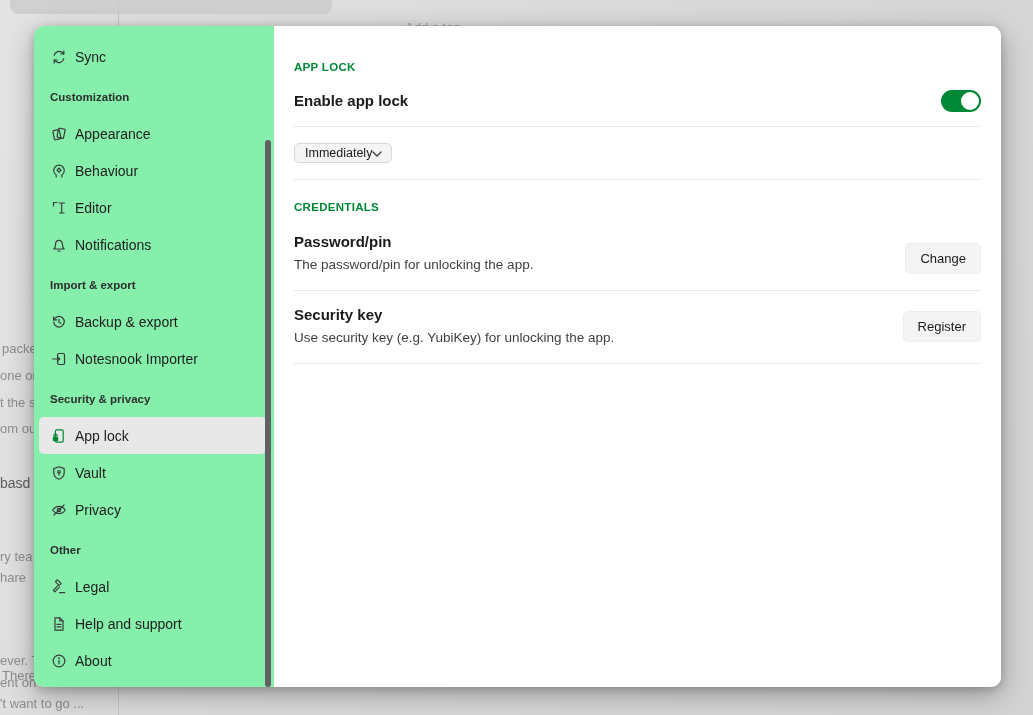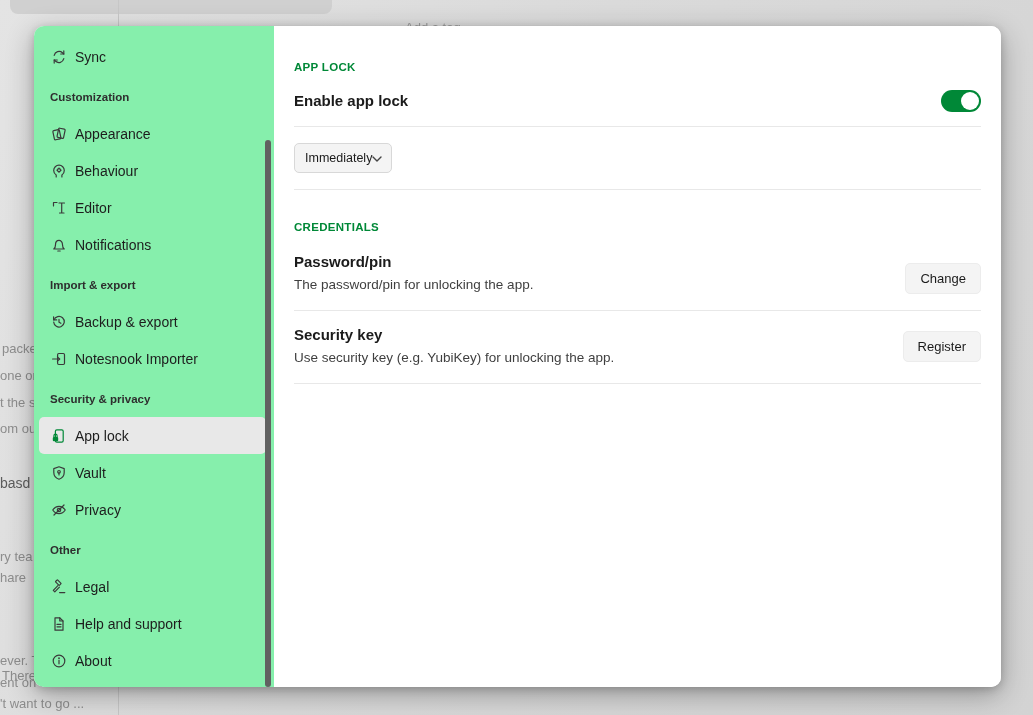--- a/index.html
+++ b/index.html
@@ -41,35 +41,35 @@
   .icn { width:17px; height:17px; flex:0 0 17px; display:flex; align-items:center; justify-content:center; color:#3a3a3a; }
   .icn svg { width:16px; height:16px; stroke:currentColor; fill:none; stroke-width:1.2; stroke-linecap:round; stroke-linejoin:round; }
   .icn.green { color:#008837; }
   .side-scrollthumb {
     position:absolute; left:231px; top:114px; bottom:0; width:6px;
     background:#616161; border-radius:3px;
   }
   
   .content { flex:1; padding:34px 20px 0; border-radius:0 10px 10px 0; background:#fff; }
   .section-title { font-size:11.5px; font-weight:700; color:#008837; letter-spacing:.3px; line-height:14px; margin-bottom:10px; }
-  .section-title.later { margin-top:30px; }
+  .section-title.later { margin-top:20px; }
   .setting-row { display:flex; justify-content:space-between; align-items:center; }
   .setting-row .texts { max-width:560px; }
   .setting-row .title { font-size:15px; font-weight:700; color:#1b1b1b; line-height:20px; }
   .setting-row .desc { font-size:13.5px; color:#3f3f3f; line-height:19px; margin-top:3px; }
   .row-enable { padding:6px 0 14px; }
   .row-lock { padding:16px 0; }
   .row-pass { padding:8px 0 16px;align-items:flex-end; }
   .row-key  { padding:14px 0 16px; }
   .divider { height:1px; background:#e8e8e8; }
   
   .toggle { width:40px; height:22px; border-radius:11px; background:#008837; position:relative; cursor:pointer; flex:0 0 40px; }
   .toggle .knob { position:absolute; top:2px; right:2px; width:18px; height:18px; border-radius:50%; background:#fff; }
   .select {
-    display:flex; align-items:center; height:30px; padding:0 9px 0 10px;
+    display:flex; align-items:center; height:20px; padding:0 9px 0 10px;
     background:#f4f4f4; border:1px solid #d8d8d8; border-radius:5px;
     font-size:12.5px; color:#1b1b1b; cursor:pointer;
   }
   .btn {
     padding:7px 14px; background:#f4f4f4; border:1px solid #ececec; border-radius:5px;
     font-size:13px; color:#1b1b1b; font-family:"Liberation Sans", sans-serif; cursor:pointer;
   }
 </style>
 </head>
 <body>

